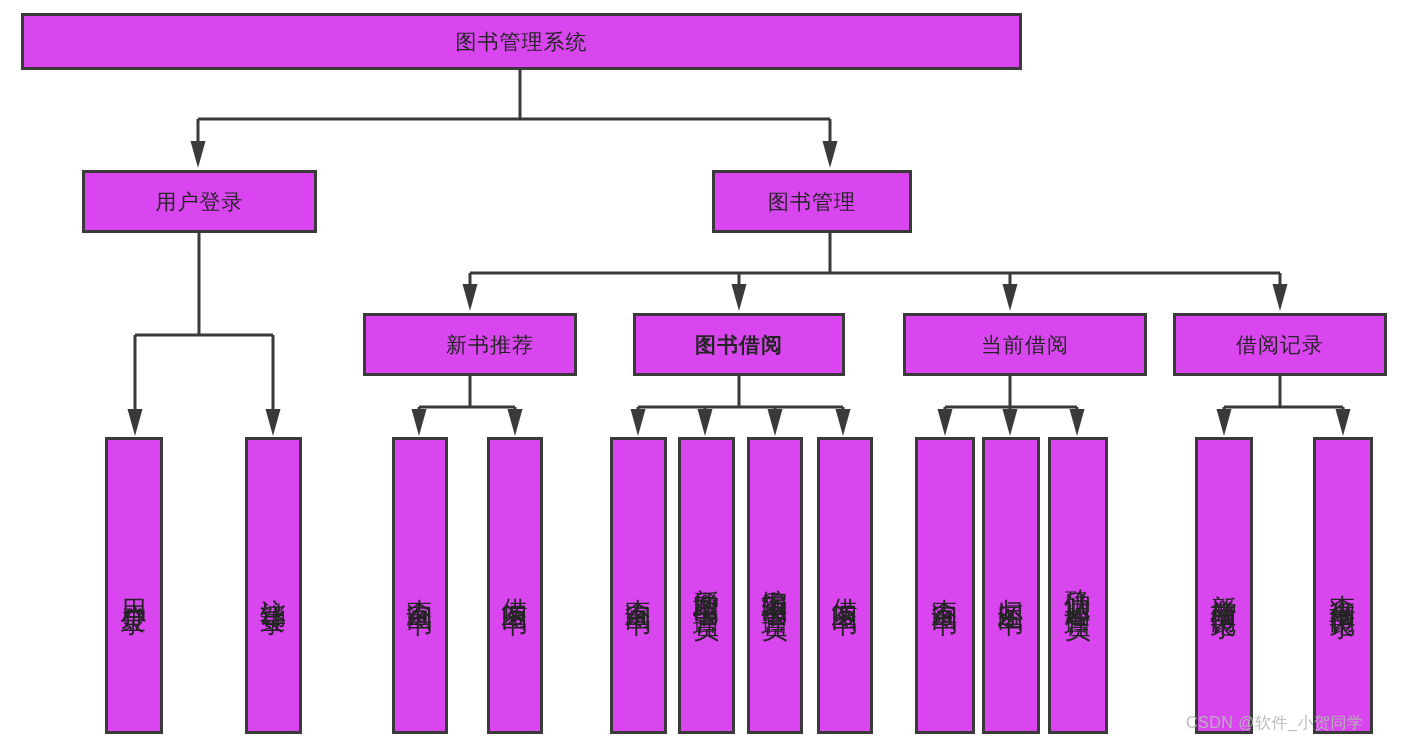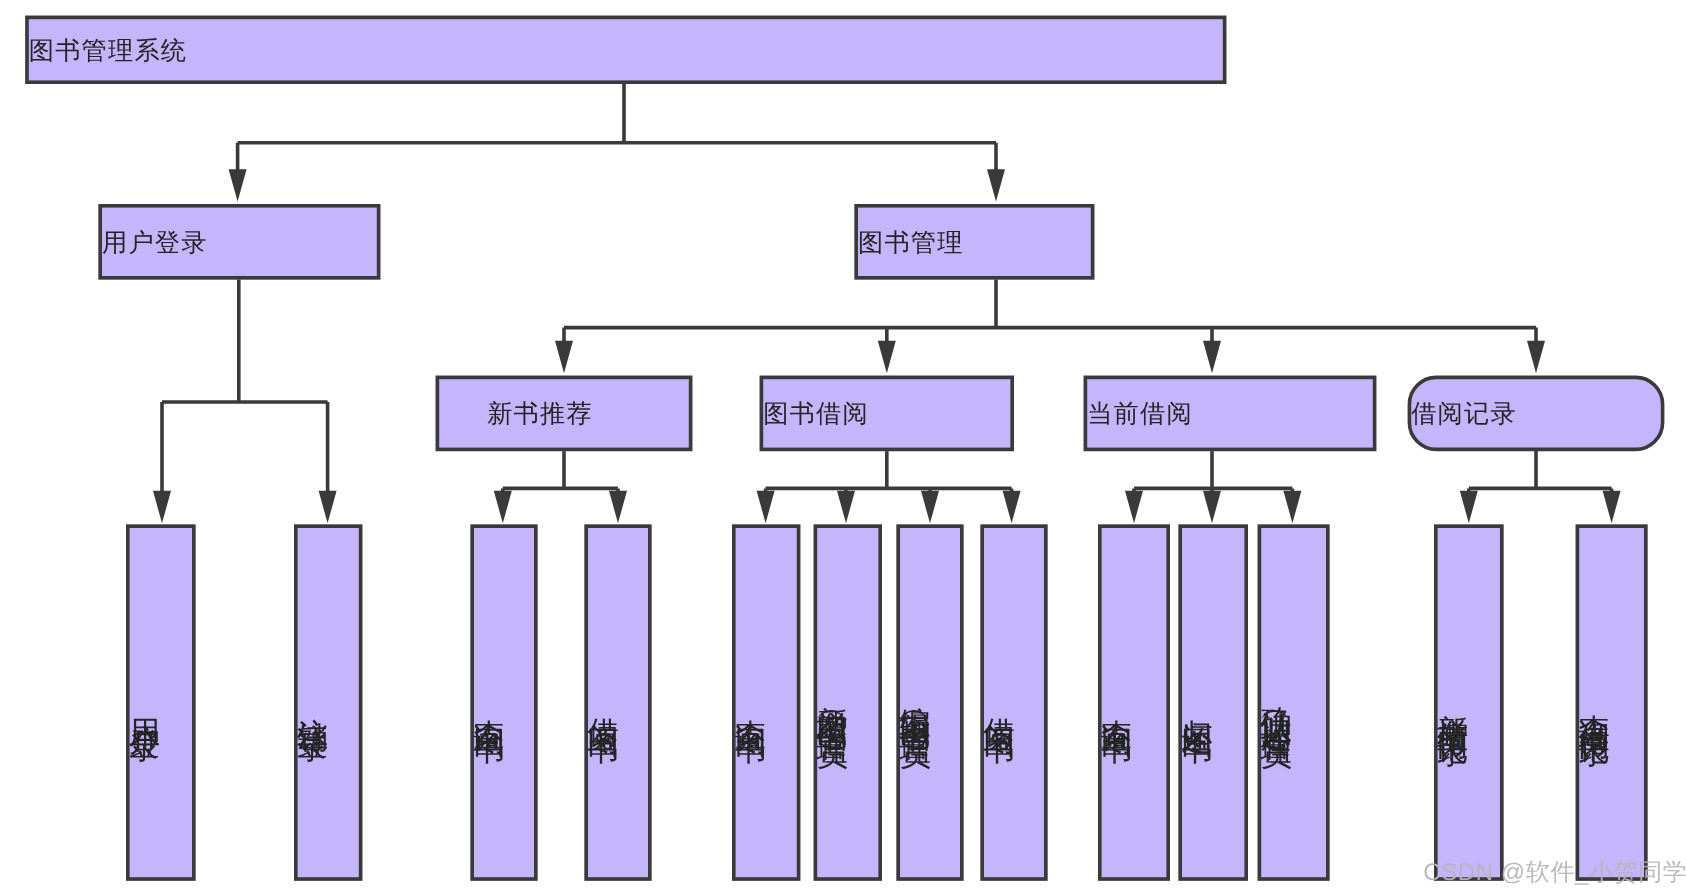--- a/index.html
+++ b/index.html
@@ -15,24 +15,24 @@
   .connectors {
     position: absolute;
     left: 0; top: 0;
     width: 1405px; height: 747px;
     pointer-events: none;
   }
   .node {
     position: absolute;
     box-sizing: border-box;
     border: 3px solid #3a3a3a;
-    background: #c4b5fd;
+    background: #d946ef;
     display: flex;
     align-items: center;
-    justify-content: flex-start;
+    justify-content: center;
     text-align: center;
   }
   .hlabel {
     font-size: 21px;
     letter-spacing: 1px;
     white-space: nowrap;
     color: #242424;
   }
   .vnode .vlabel {
     writing-mode: vertical-rl;
@@ -40,21 +40,21 @@
     font-size: 26px;
     letter-spacing: 4px;
     line-height: 1;
     color: #242424;
     white-space: nowrap;
   }
   .watermark {
     position: absolute;
     left: 1186px;
     top: 713px;
-    font-size: 20px;
+    font-size: 16px;
     letter-spacing: 0.5px;
     color: rgba(182,182,182,0.95);
     white-space: nowrap;
     z-index: 5;
   }
 </style>
 </head>
 <body>
 
 <div class="stage">
@@ -106,27 +106,27 @@
   <div class="node" style="left:82px; top:170px; width:235px; height:63px;">
     <span class="hlabel">用户登录</span>
   </div>
   <div class="node" style="left:712px; top:170px; width:200px; height:63px;">
     <span class="hlabel">图书管理</span>
   </div>
 
   <div class="node" style="left:363px; top:313px; width:214px; height:63px;padding-left:40px;">
     <span class="hlabel">新书推荐</span>
   </div>
-  <div class="node" style="left:633px; top:313px; width:212px; height:63px;">
+  <div class="node" style="left:633px; top:313px; width:212px; height:63px;font-weight:bold;">
     <span class="hlabel">图书借阅</span>
   </div>
   <div class="node" style="left:903px; top:313px; width:244px; height:63px;">
     <span class="hlabel">当前借阅</span>
   </div>
-  <div class="node" style="left:1173px; top:313px; width:214px; height:63px;border-radius:24px;">
+  <div class="node" style="left:1173px; top:313px; width:214px; height:63px;">
     <span class="hlabel">借阅记录</span>
   </div>
 
   <div class="node vnode" style="left:105px; top:437px; width:58px; height:297px;">
     <span class="vlabel">用户登录</span>
   </div>
   <div class="node vnode" style="left:245px; top:437px; width:57px; height:297px;">
     <span class="vlabel">注销登录</span>
   </div>
 

